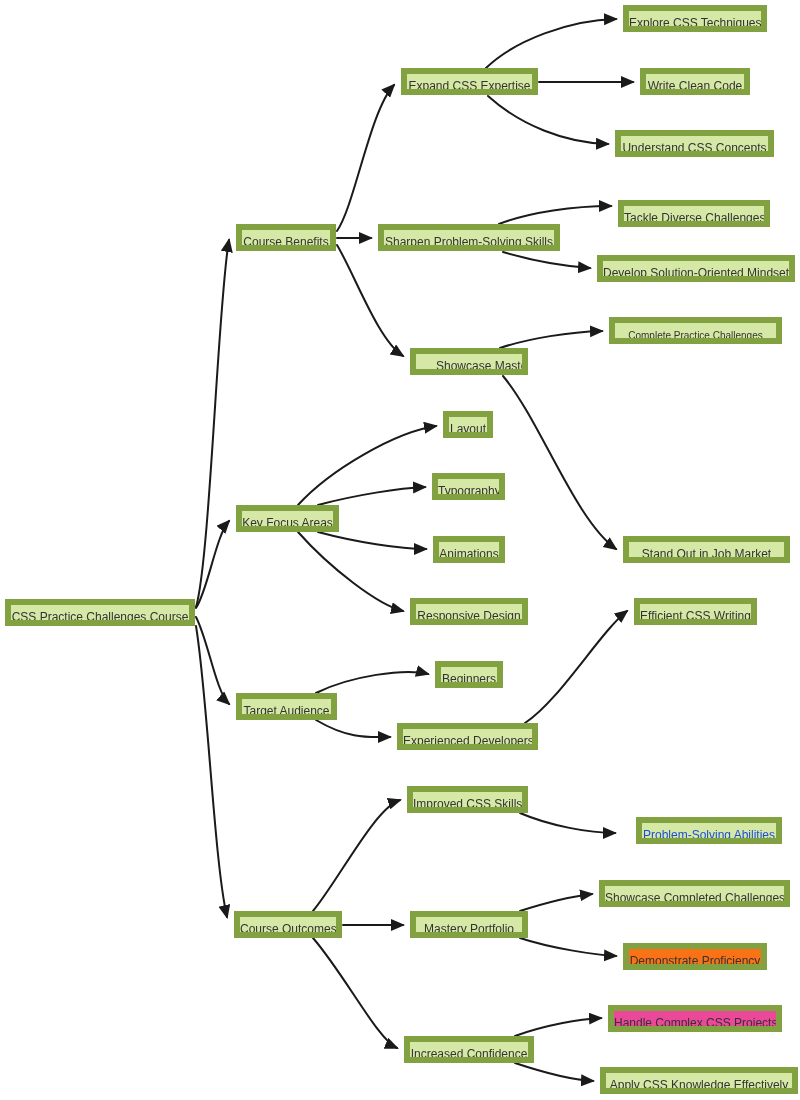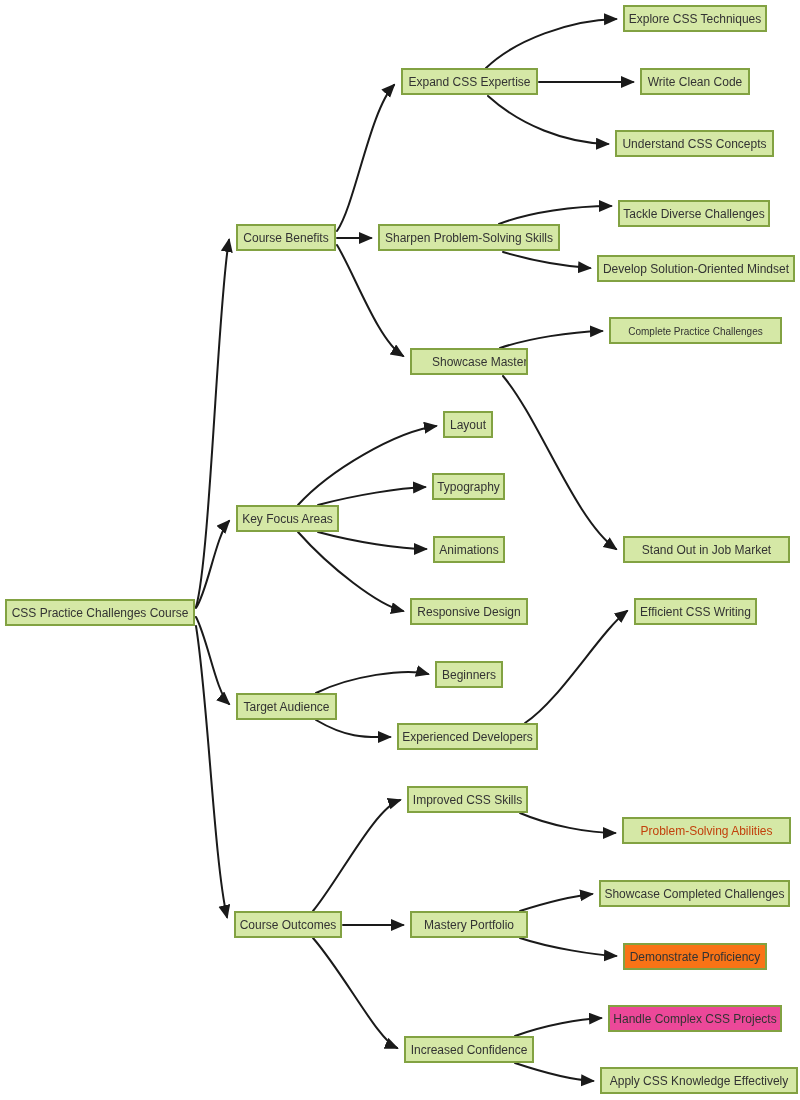--- a/index.html
+++ b/index.html
@@ -22,21 +22,21 @@
     left: 0;
     top: 0;
     width: 800px;
     height: 1100px;
     pointer-events: none;
   }
   .node {
     position: absolute;
     box-sizing: border-box;
     background: #d5e8a6;
-    border: 2px solid #8b5cf6;
+    border: 6px solid #8b5cf6;
     color: #333333;
     font-family: "Liberation Sans", sans-serif;
     font-size: 12px;
     line-height: 25px;
     text-align: center;
     white-space: nowrap;
     height: 27px;
     overflow: hidden;
   }
 </style>
@@ -103,20 +103,20 @@
       <div class="node" style="left: 410px; top: 911px; width: 118px; background: rgb(213, 232, 166); border-color: rgb(130, 162, 66); color: rgb(51, 51, 51); font-size: 12px;">Mastery Portfolio</div>
       <div class="node" style="left: 404px; top: 1036px; width: 130px; background: rgb(213, 232, 166); border-color: rgb(130, 162, 66); color: rgb(51, 51, 51); font-size: 12px;">Increased Confidence</div>
       <div class="node" style="left: 623px; top: 5px; width: 144px; background: rgb(213, 232, 166); border-color: rgb(130, 162, 66); color: rgb(51, 51, 51); font-size: 12px;">Explore CSS Techniques</div>
       <div class="node" style="left: 640px; top: 68px; width: 110px; background: rgb(213, 232, 166); border-color: rgb(130, 162, 66); color: rgb(51, 51, 51); font-size: 12px;">Write Clean Code</div>
       <div class="node" style="left: 615px; top: 130px; width: 159px; background: rgb(213, 232, 166); border-color: rgb(130, 162, 66); color: rgb(51, 51, 51); font-size: 12px;">Understand CSS Concepts</div>
       <div class="node" style="left: 618px; top: 192px; width: 152px; background: rgb(213, 232, 166); border-color: rgb(130, 162, 66); color: rgb(51, 51, 51); font-size: 12px; margin-top: 8px;">Tackle Diverse Challenges</div>
       <div class="node" style="left: 597px; top: 255px; width: 198px; background: rgb(213, 232, 166); border-color: rgb(130, 162, 66); color: rgb(51, 51, 51); font-size: 12px;">Develop Solution-Oriented Mindset</div>
       <div class="node" style="left: 609px; top: 317px; width: 173px; background: rgb(213, 232, 166); border-color: rgb(130, 162, 66); color: rgb(51, 51, 51); font-size: 10px;">Complete Practice Challenges</div>
       <div class="node" style="left: 623px; top: 536px; width: 167px; background: rgb(213, 232, 166); border-color: rgb(130, 162, 66); color: rgb(51, 51, 51); font-size: 12px;">Stand Out in Job Market</div>
       <div class="node" style="left: 634px; top: 598px; width: 123px; background: rgb(213, 232, 166); border-color: rgb(130, 162, 66); color: rgb(51, 51, 51); font-size: 12px;">Efficient CSS Writing</div>
-      <div class="node" style="left: 622px; top: 817px; width: 169px; background: rgb(213, 232, 166); border-color: rgb(130, 162, 66); color: #c2410c; font-size: 12px;">Problem-Solving Abilities</div>
+      <div class="node" style="left: 636px; top: 817px; width: 146px; background: rgb(213, 232, 166); border-color: rgb(130, 162, 66); color: #1d4ed8; font-size: 12px;">Problem-Solving Abilities</div>
       <div class="node" style="left: 599px; top: 880px; width: 191px; background: rgb(213, 232, 166); border-color: rgb(130, 162, 66); color: rgb(51, 51, 51); font-size: 12px;">Showcase Completed Challenges</div>
       <div class="node" style="left: 623px; top: 943px; width: 144px; background: #f97316; border-color: rgb(130, 162, 66); color: rgb(51, 51, 51); font-size: 12px;">Demonstrate Proficiency</div>
       <div class="node" style="left: 608px; top: 1005px; width: 174px; background: #ec4899; border-color: rgb(130, 162, 66); color: rgb(51, 51, 51); font-size: 12px;">Handle Complex CSS Projects</div>
       <div class="node" style="left: 600px; top: 1067px; width: 198px; background: rgb(213, 232, 166); border-color: rgb(130, 162, 66); color: rgb(51, 51, 51); font-size: 12px;">Apply CSS Knowledge Effectively</div>
     </div>
 
 </div>
 
 </body></html>

